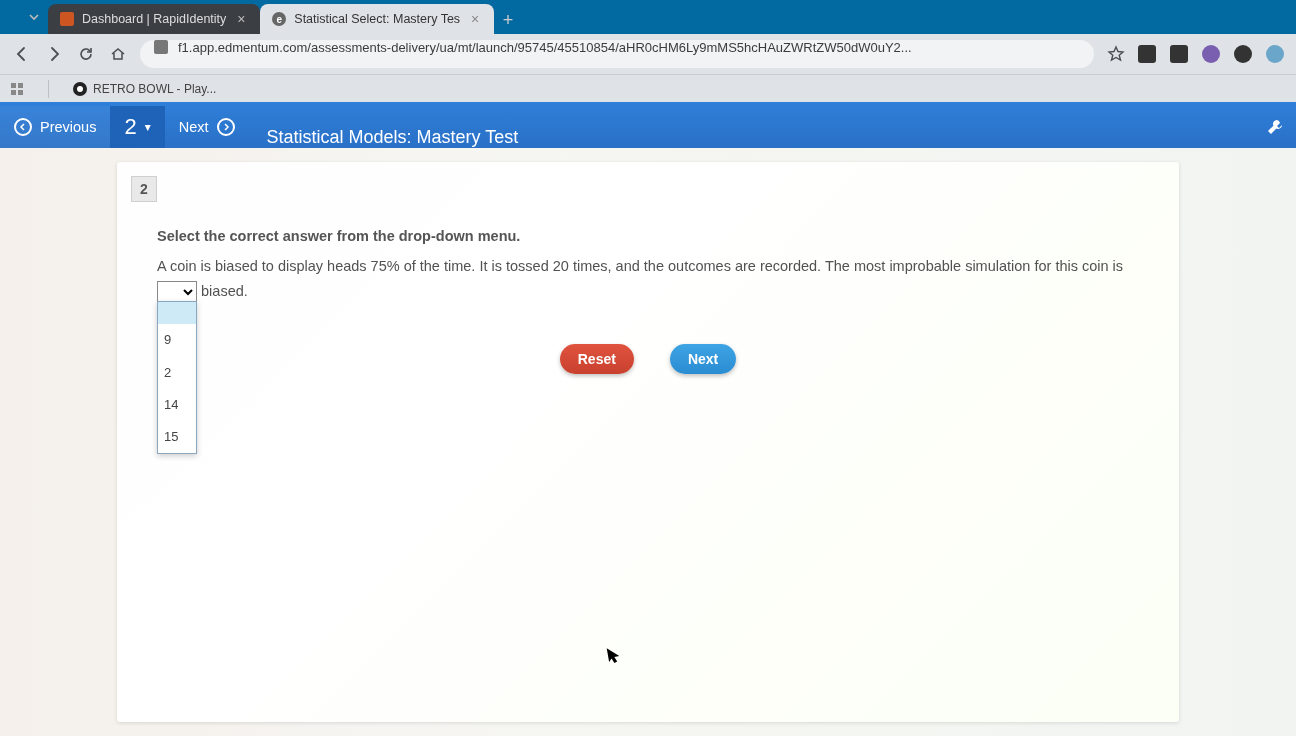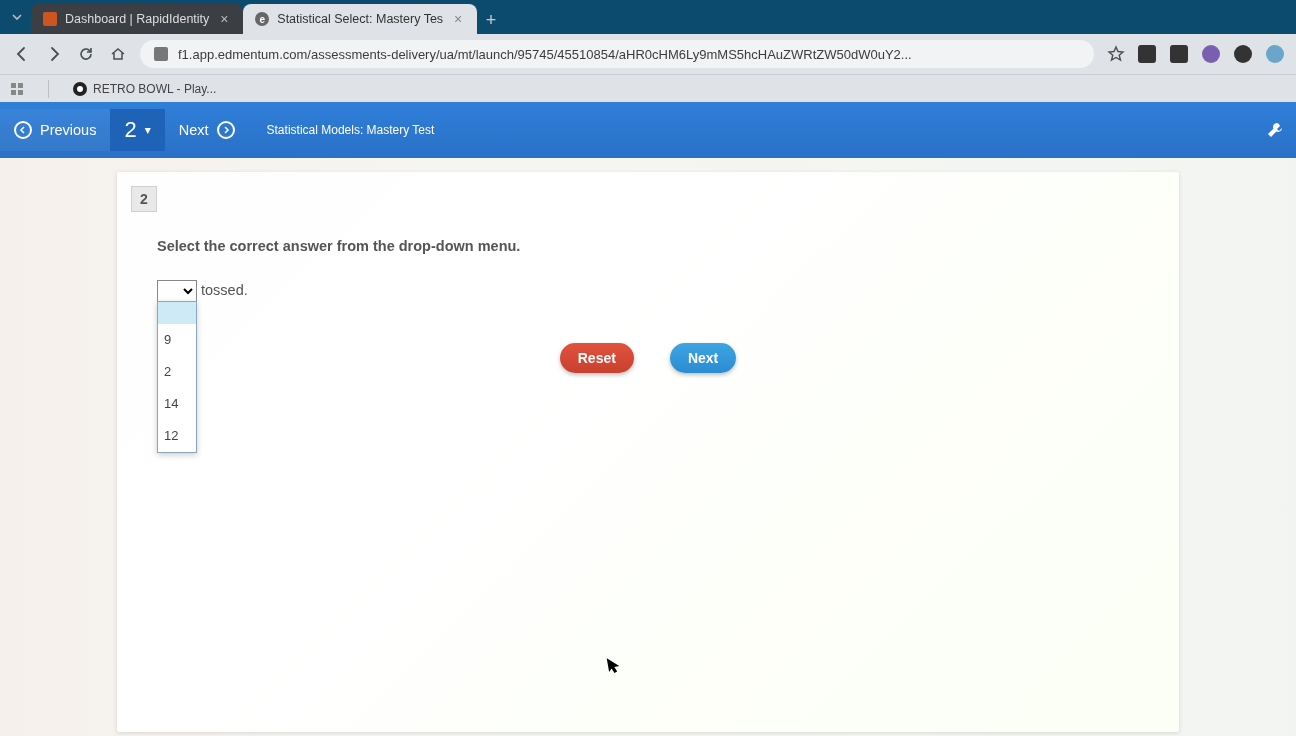--- a/index.html
+++ b/index.html
@@ -1,63 +1,63 @@
 <!DOCTYPE html>
 <html><head>
 <meta charset="utf-8">
 <style>
   * { margin: 0; padding: 0; box-sizing: border-box; font-family: Arial, Helvetica, sans-serif; }
   html, body { width: 1296px; height: 736px; overflow: hidden; background: #d8dce0; }
 
   
-  .tab-strip { height: 34px; background: #0c4a6e; display: flex; align-items: flex-end; padding-left: 3px; }
+  .tab-strip { height: 34px; background: #0369a1; display: flex; align-items: flex-end; padding-left: 20px; }
   .tab-strip .caret { width: 28px; height: 34px; display:flex; align-items:center; justify-content:center; color:#bbb; }
   .tab { height: 30px; display:flex; align-items:center; gap:8px; padding:0 12px; border-radius:8px 8px 0 0; font-size:12.5px; color:#333; max-width:240px; }
   .tab.inactive { background:#3b3f44; color:#ddd; }
   .tab.active { background:#dfe2e6; color:#333; }
   .tab .favicon { width:14px; height:14px; background:#cc5522; border-radius:2px; display:inline-block; }
   .tab.active .favicon { background:#666; border-radius:50%; display:flex; align-items:center; justify-content:center; color:#fff; font-size:10px; font-weight:bold;}
   .tab .close { width:14px; text-align:center; color:#888; font-size:14px; line-height:12px;}
   .tab.inactive .close{ color:#bbb;}
   .new-tab { width:28px; height:28px; display:flex; align-items:center; justify-content:center; color:#ccc; font-size:18px;}
 
   .addr-bar { height:40px; background:#dfe2e6; display:flex; align-items:center; gap:12px; padding:0 12px; }
   .addr-bar .nav-ic { width:20px; height:20px; display:flex; align-items:center; justify-content:center; color:#4a4f54; cursor:pointer; }
-  .url-box { flex:1; height:28px; background:#f1f3f5; border-radius:14px; display:flex; align-items:center; gap:10px; padding:0 14px; font-size:13px; color:#3c3c3c; }
+  .url-box { flex:1; height:28px; background:#f1f3f5; border-radius:14px; display:flex; align-items:flex-start; gap:10px; padding:0 14px; font-size:13px; color:#3c3c3c; }
   .url-box .site-ic{ width:14px; height:14px; background:#777; border-radius:2px; }
   .ext-icons { display:flex; gap:14px; align-items:center; }
   .ext-icons .ic{ width:18px; height:18px; border-radius:50%; background:#555; }
   .ext-icons .ic.sq{ border-radius:3px; background:#333; }
 
   .bookmarks { height:28px; background:#dfe2e6; border-top:1px solid #c9cdd2; display:flex; align-items:center; gap:24px; padding:0 10px; font-size:12px; color:#444; }
   .bookmarks .grid-ic { width:14px; height:14px; color:#777; }
   .bm-item { display:flex; align-items:center; gap:6px; }
   .bm-item .bic{ width:14px; height:14px; border-radius:50%; background:#222; display:flex; align-items:center; justify-content:center;}
   .bm-item .bic::after{content:""; width:6px;height:6px;border-radius:50%;background:#fff;}
 
   
-  .app-bar { height:56px; background:linear-gradient(#2f7fd9,#2a70c7); color:#fff; display:flex; align-items:center; }
+  .app-bar { height:46px; background:linear-gradient(#2f7fd9,#2a70c7); color:#fff; display:flex; align-items:flex-end; }
   .app-bar .seg { height:42px; display:flex; align-items:center; gap:8px; padding:0 14px; font-size:14.5px; }
   .app-bar .seg.prev { background:rgba(255,255,255,.05); }
   .app-bar .seg.qnum { background:#1f63b8; font-size:22px; font-weight:300; }
   .app-bar .seg.qnum .chev{font-size:12px;}
   .app-bar .seg.next { }
-  .app-bar .title { padding-left:18px; font-size:12px; font-weight:400; }
+  .app-bar .title { padding-left:18px; font-size:18px; font-weight:400; }
   .app-bar .spacer{ flex:1; }
   .app-bar .seg.submit{ }
   .app-bar .seg.tools{ padding:0 12px; }
   .circ-ic{ width:18px;height:18px;border:2px solid #fff;border-radius:50%;display:flex;align-items:center;justify-content:center;font-size:10px;}
   .check-ic::before{content:"✔"; color:#fff; font-size:12px;}
 
   
   .page { background:linear-gradient(90deg,#f5f0ec 0%,#f6f5f1 30%,#f4f6f2 70%,#f2f4f2 100%); height:calc(736px - 34px - 40px - 28px - 42px); padding-top:14px; display:flex; justify-content:center; }
   .card { width:1062px; background:linear-gradient(135deg,#fefefe 0%,#fff 40%,#fdfff8 70%,#fbfff6 100%); border-radius:3px; box-shadow:0 1px 4px rgba(0,0,0,.12); position:relative; height:560px;}
   .qtag { position:absolute; top:14px; left:14px; width:26px; height:26px; background:#e9e9e9; border:1px solid #cfcfcf; color:#555; font-weight:bold; font-size:14px; display:flex; align-items:center; justify-content:center; }
   .body { padding:66px 40px 0 40px; color:#525252; font-size:14.5px; }
-  .instr { font-weight:600; margin-bottom:24px; color:#555;}
+  .instr { font-weight:600; margin-bottom:10px; color:#555;}
   .stem { line-height:1.7; }
   .inline-select { position:relative; display:inline-block; vertical-align:middle; }
   .inline-select select{ width:40px; height:22px; border:1px solid #888; background:#fff; font-size:13px;}
   .dropdown { position:absolute; top:22px; left:0; width:40px; background:#fff; border:1px solid #8aa7bf; box-shadow:0 2px 6px rgba(0,0,0,.2); }
   .dropdown .opt{ padding:5px 6px; font-size:13px; color:#444; cursor:pointer;}
   .dropdown .opt.sel{ background:#cfeaf7; height:22px;}
   .btn-row { text-align:center; margin-top:40px;}
   .btn { display:inline-block; min-width:66px; padding:7px 18px; border-radius:18px; color:#fff; font-size:14px; font-weight:600; border:none; cursor:pointer; box-shadow:0 2px 4px rgba(0,0,0,.25);}
   .btn.reset{ background:linear-gradient(#e0533e,#c8402f); margin-right:32px;}
   .btn.next{ background:linear-gradient(#3ea4e3,#2a8cd2);}
@@ -172,31 +172,32 @@
   </div>
 </div>
 
 <div class="page">
   <div class="card">
     <div class="qtag">2</div>
 
     <div class="body">
       <div class="instr">Select the correct answer from the drop-down menu.</div>
       <div class="stem">
+        <span>A coin is biased to display heads 75% of the time. It is tossed 20 times, and the outcomes are recorded. The most improbable simulation for this coin is </span>
         <span class="inline-select">
           <select></select>
           <div class="dropdown">
             <div class="opt sel"></div>
             <div class="opt">9</div>
             <div class="opt">2</div>
             <div class="opt">14</div>
-            <div class="opt">12</div>
+            <div class="opt">15</div>
           </div>
         </span>
-        <span> tossed.</span>
+        <span> biased.</span>
       </div>
 
       <div class="btn-row">
         <button class="btn reset">Reset</button>
         <button class="btn next">Next</button>
       </div>
     </div>
 
     <div class="cursor">
       <svg width="14" height="18" viewBox="0 0 14 18">

